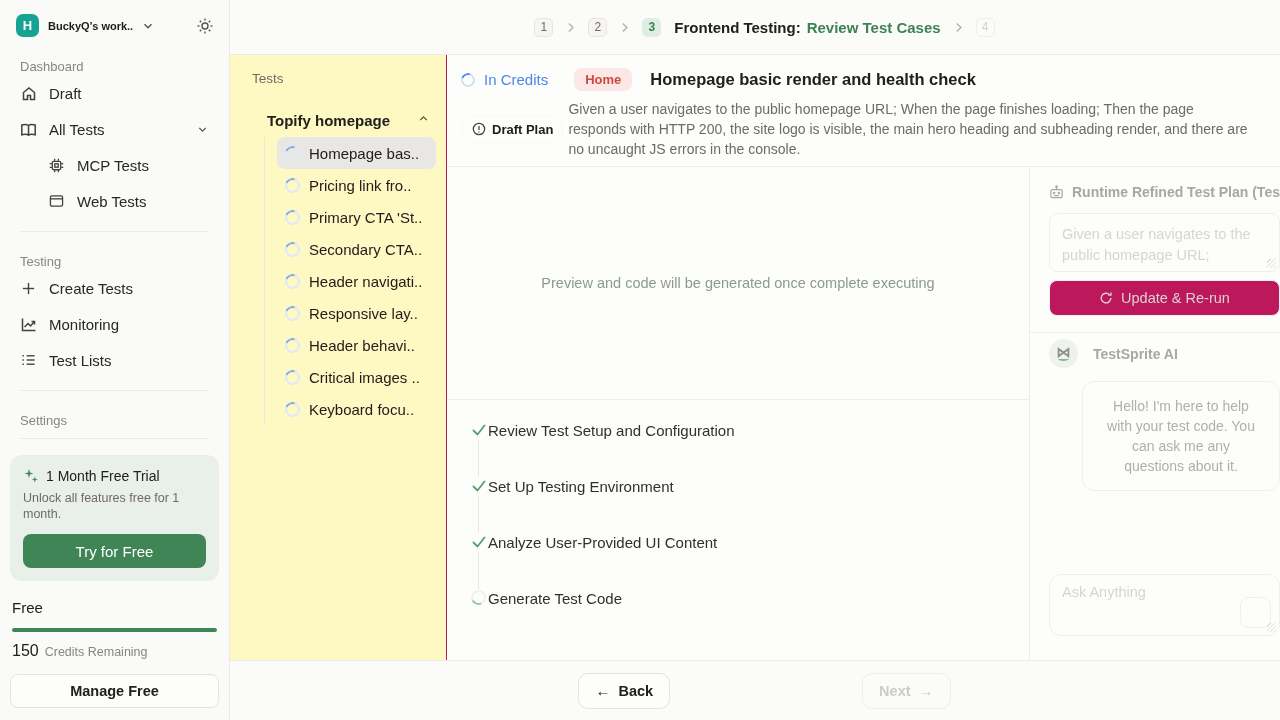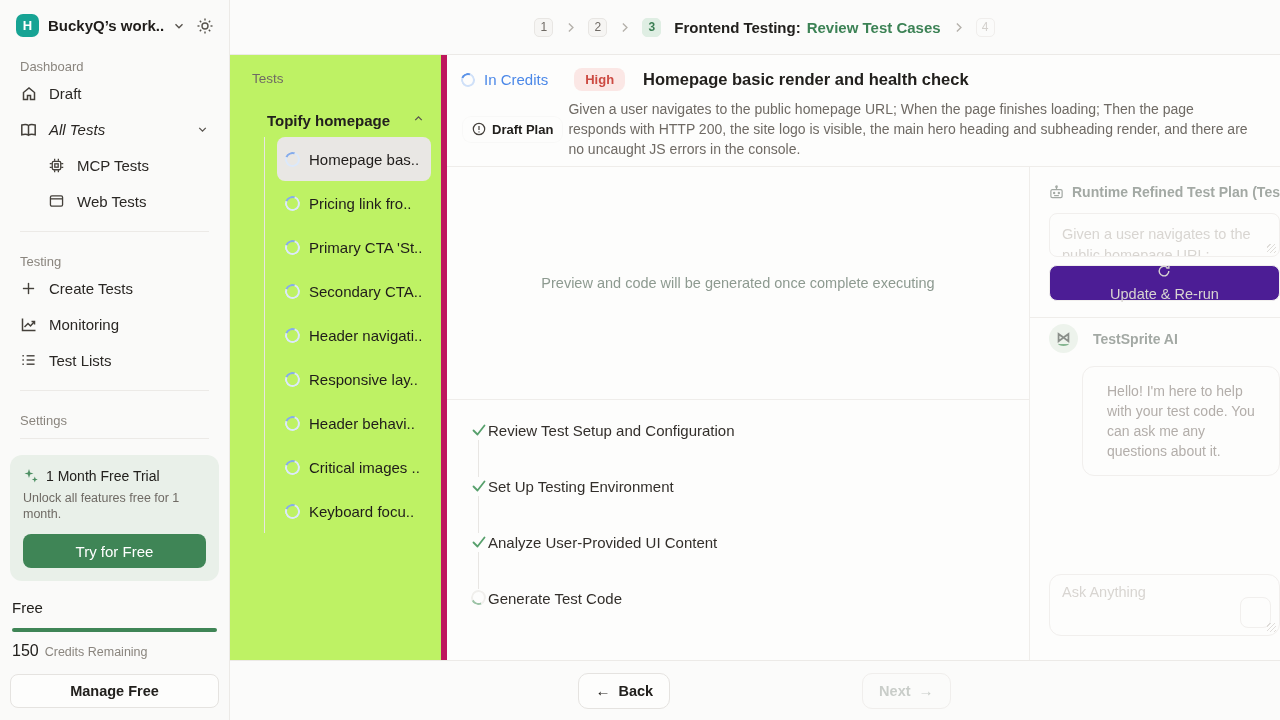--- a/index.html
+++ b/index.html
@@ -15,30 +15,30 @@
     width:230px; min-width:230px; height:720px;
     background:#fafaf9; border-right:1px solid #eceae7;
     padding:14px 10px 12px 10px; display:flex; flex-direction:column;
   }
   .ws-row { display:flex; align-items:center; padding:0 6px 0 6px; }
   .ws-avatar {
     width:23px; height:23px; border-radius:7px; background:#16a394;
     color:#fff; font-weight:bold; font-size:13px;
     display:flex; align-items:center; justify-content:center; flex:0 0 auto;
   }
-  .ws-name { font-size:15px; font-weight:bold; margin-left:9px; white-space:nowrap; }
+  .ws-name { font-size:11px; font-weight:bold; margin-left:9px; white-space:nowrap; }
   .ws-chevron { margin-left:8px; color:#57534e; display:flex; }
   .ws-theme { margin-left:auto; color:#57534e; display:flex; cursor:pointer; }
   .side-section { font-size:13px; color:#8a857e; padding:0 10px; margin-top:22px; }
   .nav-item {
     display:flex; align-items:center; gap:12px; height:32px; margin-top:4px;
     padding:0 10px; border-radius:8px; font-size:15px; color:#2a2724; cursor:pointer;
   }
   .nav-item .nicon { display:flex; color:#44403b; width:17px; justify-content:center; }
-  .nav-item .grow { flex:1;font-style:italic; }
+  .nav-item .grow { flex:1; }
   .nav-item.sub { padding-left:38px; }
   .side-divider { border-top:1px solid #eceae7; margin:14px 10px 0 10px; }
 
   .trial-card {
     margin-top:16px; background:#e9f0e9; border-radius:12px; padding:13px;
   }
   .trial-title-row { display:flex; align-items:center; gap:7px; }
   .trial-title { font-size:14px; font-weight:normal; color:#22201d; }
   .trial-desc { font-size:12.5px; color:#6f6a64; line-height:16px; margin-top:6px; width:170px; }
   .trial-btn {
@@ -72,30 +72,30 @@
   .step-chip.current { background:#dfeee3; border:1px solid #dfeee3; color:#3c7f54; font-weight:bold; }
   .step-chip.future { background:#fbfbfa; border:1px solid #f0eeec; color:#d3d0cc; }
   .crumb-sep { color:#b5b1ab; display:flex; }
   .crumb-label { font-size:15px; font-weight:bold; color:#22201d; margin-left:2px; }
   .crumb-current { font-size:15px; font-weight:bold; color:#3c8255; margin-left:5px; cursor:pointer; }
 
   .middle { flex:1; display:flex; overflow:hidden; }
 
   
   .tests-col {
-    width:217px; min-width:217px; background:#bef264; border-right:6px solid #be185d;
+    width:217px; min-width:217px; background:#fef9c3; border-right:1px solid #be185d;
     padding:16px 10px 0 22px; overflow:hidden;
   }
   .tests-header { font-size:13.5px; color:#6f6a64; }
   .group-row { display:flex; align-items:flex-start; margin-top:26px; cursor:pointer;margin-left:15px; }
   .group-label { font-size:15px; font-weight:bold; color:#22201d; }
   .group-chevron { margin-left:auto; margin-right:6px; color:#57534e; display:flex; }
   .test-tree { margin-top:8px; margin-left:12px; border-left:1px solid #e8e6e3; padding-left:12px; }
   .test-item {
-    display:flex; align-items:center; gap:9px; height:44px; padding:0 8px;
+    display:flex; align-items:center; gap:9px; height:32px; padding:0 8px;
     border-radius:8px; cursor:pointer; white-space:nowrap;
   }
   .test-item.selected { background:#e9e7e4; }
   .test-item-label { font-size:15px; color:#1f1c1a; }
   .spin-blue {
     width:15px; height:15px; min-width:15px; border-radius:50%;
     border:2px solid #dce9fb; border-top-color:#85acec; transform:rotate(-25deg);
   }
 
   
@@ -136,46 +136,46 @@
   .spin-green {
     width:15px; height:15px; margin:1px; border-radius:50%;
     border:2px solid #f0efec; border-bottom-color:#9cc3a6; transform:rotate(20deg);
   }
   .step-label { font-size:15px; color:#332f2b; }
 
   
   .right-panel { flex:1; background:#fdfdfc; padding:17px 19px 0 19px; display:flex; flex-direction:column; overflow:hidden; }
   .rp-header { display:flex; align-items:center; gap:8px; color:#a3a9a4; font-size:14px; font-weight:bold; white-space:nowrap; overflow:hidden; }
   .rp-plan-box {
-    margin-top:13px; height:44px; border:1px solid #f1efed; border-radius:8px;
+    margin-top:13px; height:59px; border:1px solid #f1efed; border-radius:8px;
     padding:10px 12px; font-size:14.5px; line-height:21px; color:#d8d5d1;
     overflow:hidden; position:relative; background:#fdfdfc;
   }
   .resize-handle {
     position:absolute; right:3px; bottom:3px; width:9px; height:9px;
     background:repeating-linear-gradient(135deg, transparent 0 2px, #d8d5d1 2px 3px);
     opacity:.8;
   }
   .rp-update-btn {
     margin-top:8px; height:36px; border:1px solid #f1efed; border-radius:8px;
-    background:#4c1d95; color:#d8d5d1; font-size:14.5px; font-family:inherit;
-    display:flex; align-items:center; justify-content:center; gap:8px; cursor:pointer;flex-direction:column;
+    background:#be185d; color:#d8d5d1; font-size:14.5px; font-family:inherit;
+    display:flex; align-items:center; justify-content:center; gap:8px; cursor:pointer;
   }
   .rp-divider { border-top:1px solid #efedea; margin:16px -19px 0 -19px; }
   .assistant-row { display:flex; align-items:center; gap:15px; margin-top:6px; }
   .assistant-avatar {
     width:29px; height:29px; border-radius:50%; background:#edf3ec;
     display:flex; flex-direction:column; align-items:center; justify-content:center;
   }
   .bowtie { color:#8a8f8a; font-size:14px; font-weight:bold; line-height:10px; }
   .smile { width:11px; height:5px; border-bottom:2px solid #85b590; border-radius:50%; margin-top:-1px; }
   .assistant-name { color:#a3a9a4; font-size:14px; font-weight:bold; }
   .chat-bubble {
     margin:13px 0 0 33px; border:1px solid #f1efed; border-radius:12px;
-    padding:14px 24px; font-size:14px; line-height:20px; color:#b3aeaa; background:#fdfdfc;
+    padding:14px 24px; font-size:14px; line-height:20px; color:#b3aeaa; background:#fdfdfc;text-align:center;
   }
   .ask-box {
     margin-top:auto; margin-bottom:24px; height:62px; border:1px solid #f1efed; border-radius:12px;
     position:relative; background:#fdfdfc; padding:9px 12px;
   }
   .ask-input {
     width:100%; height:22px; border:none; outline:none; resize:none; background:transparent;
     font-family:inherit; font-size:14.5px; color:#6f6a64;
   }
   .ask-input::placeholder { color:#d8d5d1; }
@@ -432,21 +432,21 @@
           </div>
         </div>
       </div>
 
       <div class="main-area">
 
         <div class="head-band">
           <div class="status-row">
             <span class="status-spin"></span>
             <span class="status-label">In Credits</span>
-            <span class="priority-badge">High</span>
+            <span class="priority-badge">Home</span>
             <span class="case-title">Homepage basic render and health check</span>
           </div>
           <div class="draft-row">
             <span class="draft-chip">
               <span>
                 <svg width="14" height="14" viewBox="0 0 16 16" fill="none" stroke="#44403b" stroke-width="1.4">
                     <circle cx="8" cy="8" r="6.5"></circle>
                     <line x1="8" y1="4.5" x2="8" y2="9"></line>
                     <circle cx="8" cy="11.3" r="0.7" fill="#44403b" stroke="none"></circle>
                   </svg>

